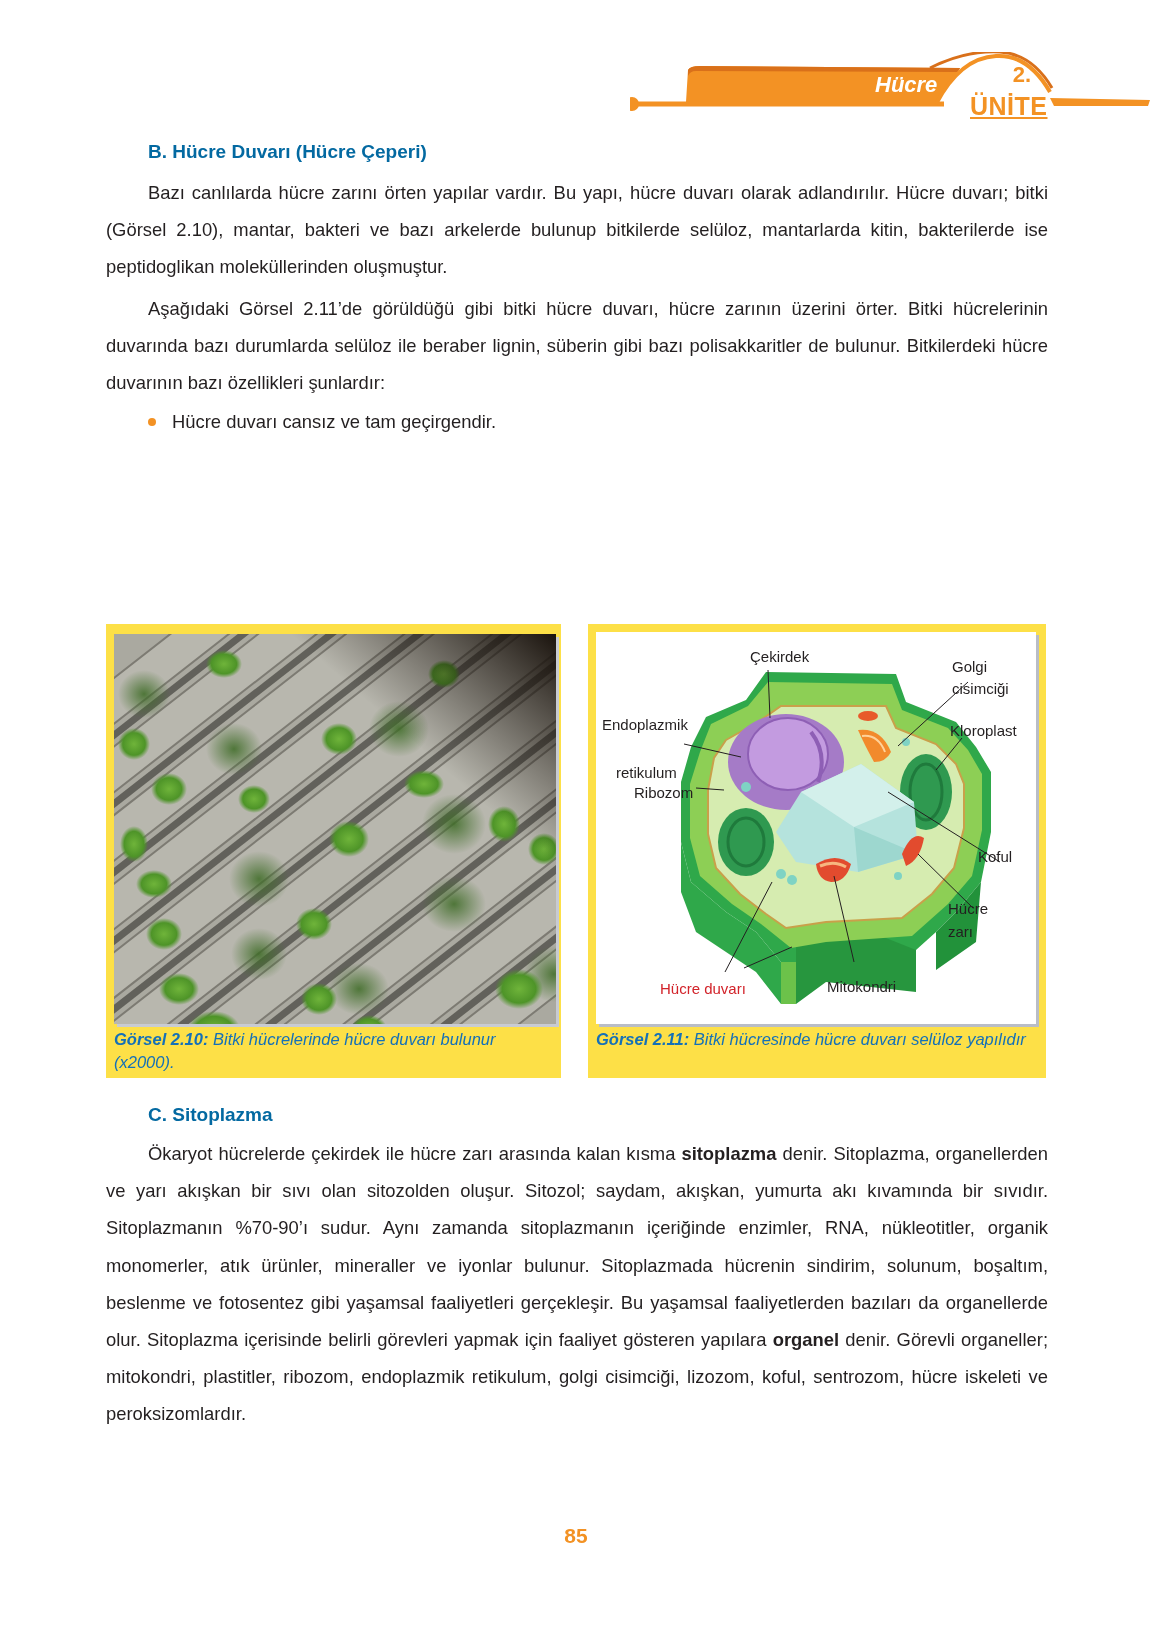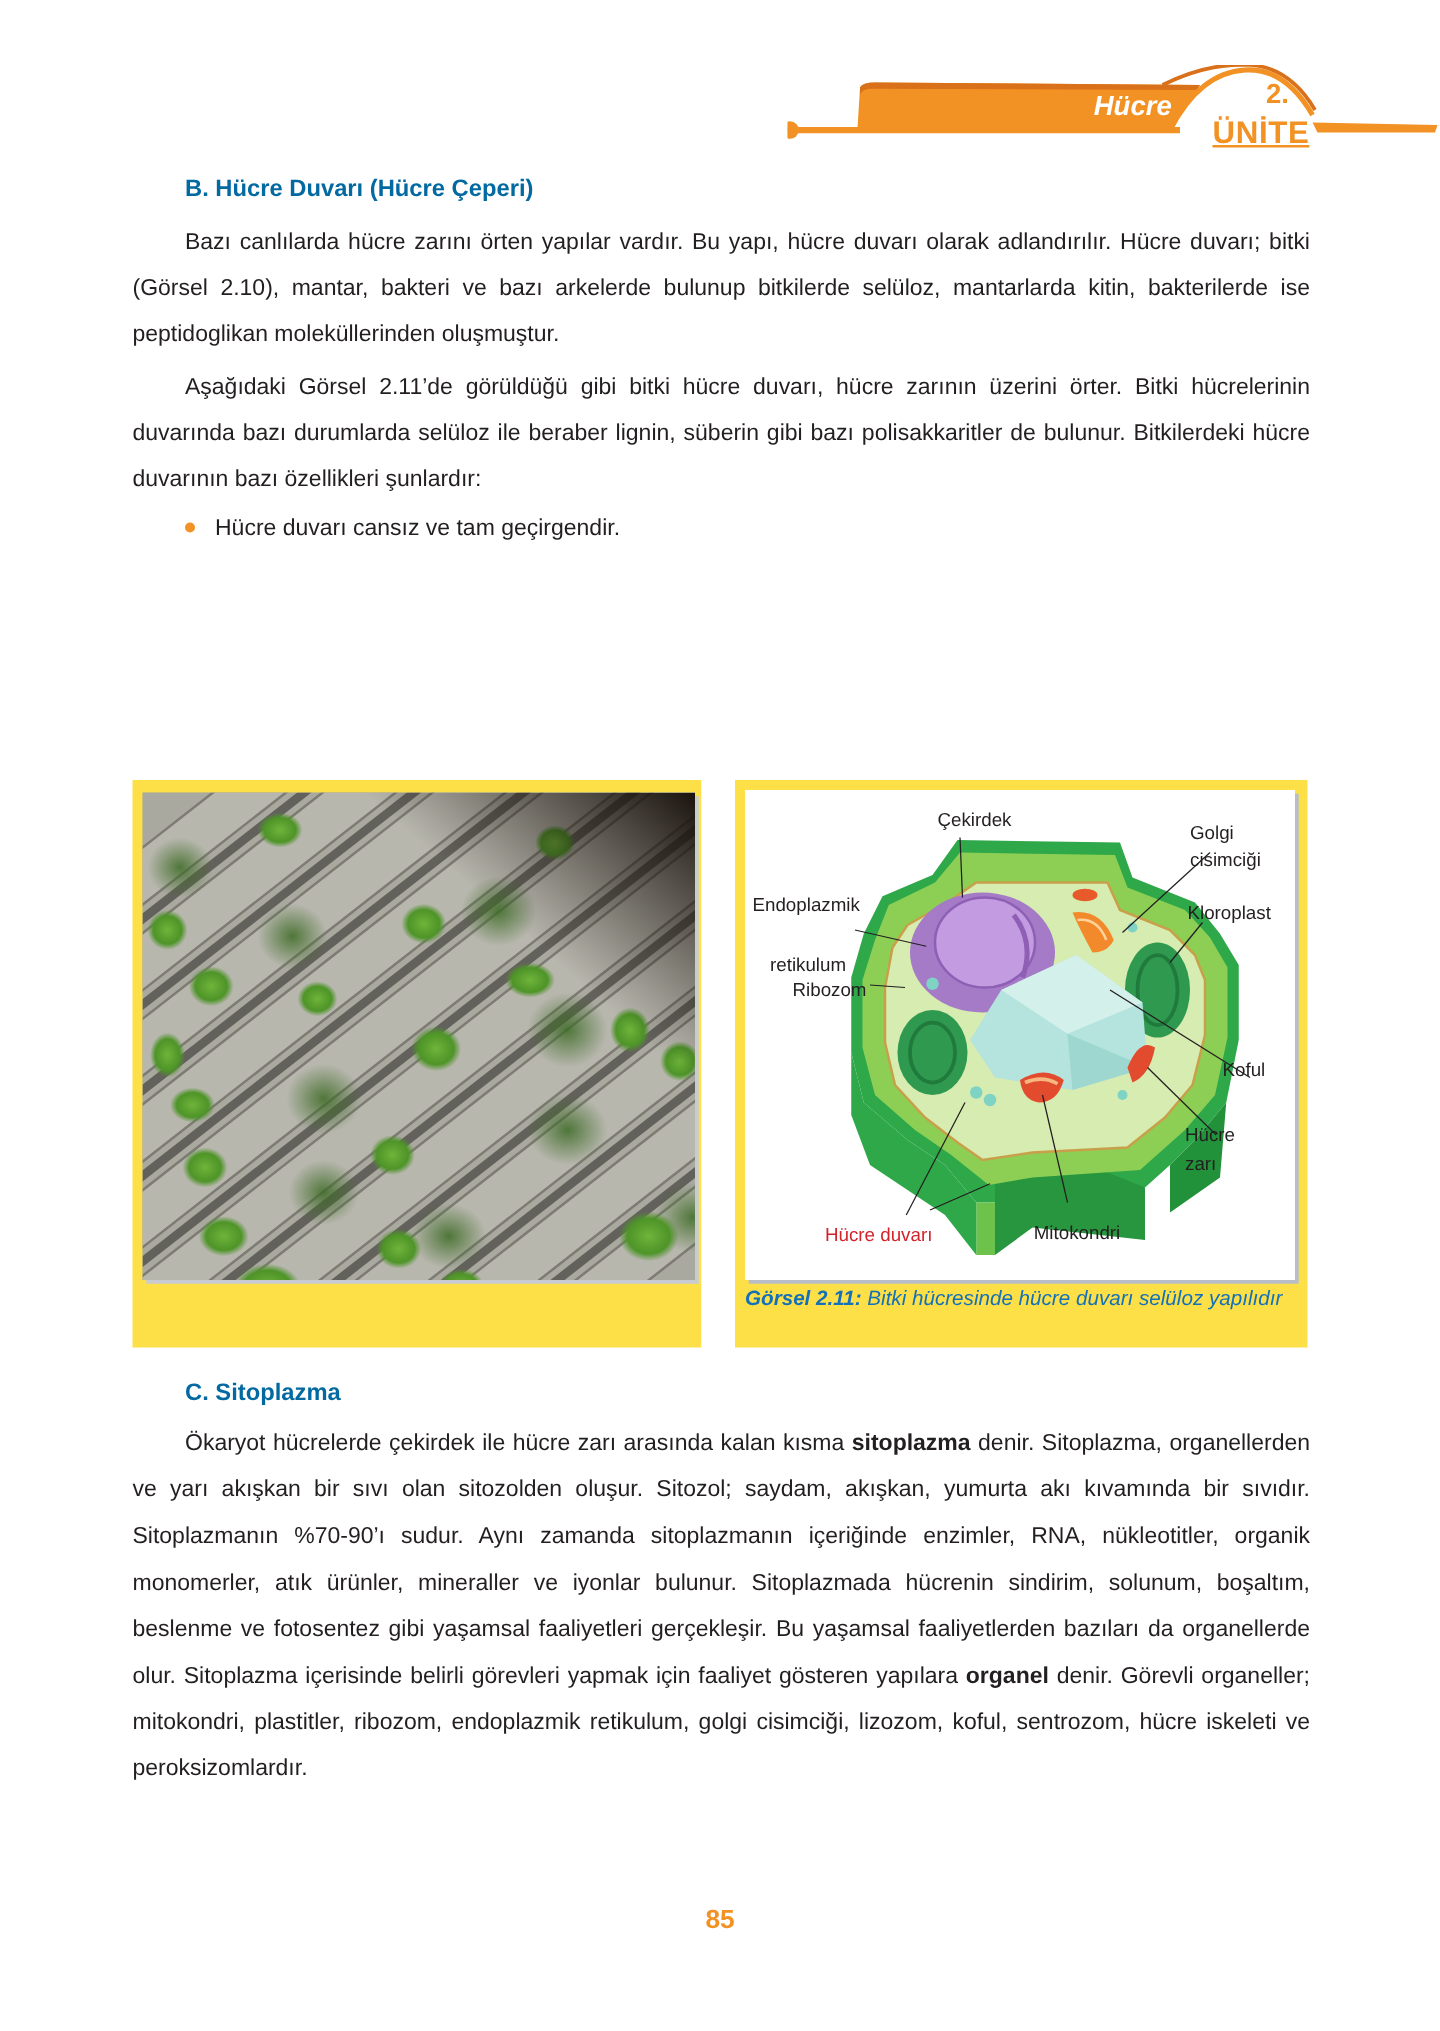--- a/index.html
+++ b/index.html
@@ -138,20 +138,21 @@
         <ellipse cx="100" cy="395" rx="26" ry="18" fill="url(#chl)"></ellipse>
         <ellipse cx="205" cy="365" rx="18" ry="16" fill="url(#chl)"></ellipse>
         <ellipse cx="255" cy="395" rx="18" ry="14" fill="url(#chl)"></ellipse>
         <ellipse cx="405" cy="355" rx="24" ry="20" fill="url(#chl)"></ellipse>
         <ellipse cx="430" cy="215" rx="16" ry="16" fill="url(#chl)"></ellipse>
         <ellipse cx="330" cy="40" rx="16" ry="14" fill="url(#chl)"></ellipse>
       </g>
       <rect width="442" height="390" fill="url(#corner)"></rect>
     </svg>
   </div>
+  <div class="caption"><b>Görsel 2.10:</b><span> Bitki hücrelerinde hücre duvarı bulunur (x2000).</span></div>
 </div>
 
 <div class="figure fig2">
   <div class="diagram">
     <svg width="440" height="392" viewBox="0 0 440 392" style="position:absolute;left:0;top:0;">
 
       <path d="M110 85 L150 68 L170 40 L300 42 L310 70 L360 90 L380 115 L395 140 L395 200 L385 250 L360 280 L340 300 L320 318 L230 322 L200 330 L185 330 L160 300 L130 280 L95 250 L85 210 L85 150 L95 115 Z" fill="#2fa84a"></path>
       <path d="M185 330 L200 330 L200 372 L185 372 Z" fill="#6cc24a"></path>
       <path d="M200 270 L320 318 L320 360 L230 350 L200 372 Z" fill="#27963e"></path>
       <path d="M85 210 L95 250 L130 280 L160 300 L185 330 L185 372 L160 340 L100 300 L85 260 Z" fill="#2fa84a"></path>

